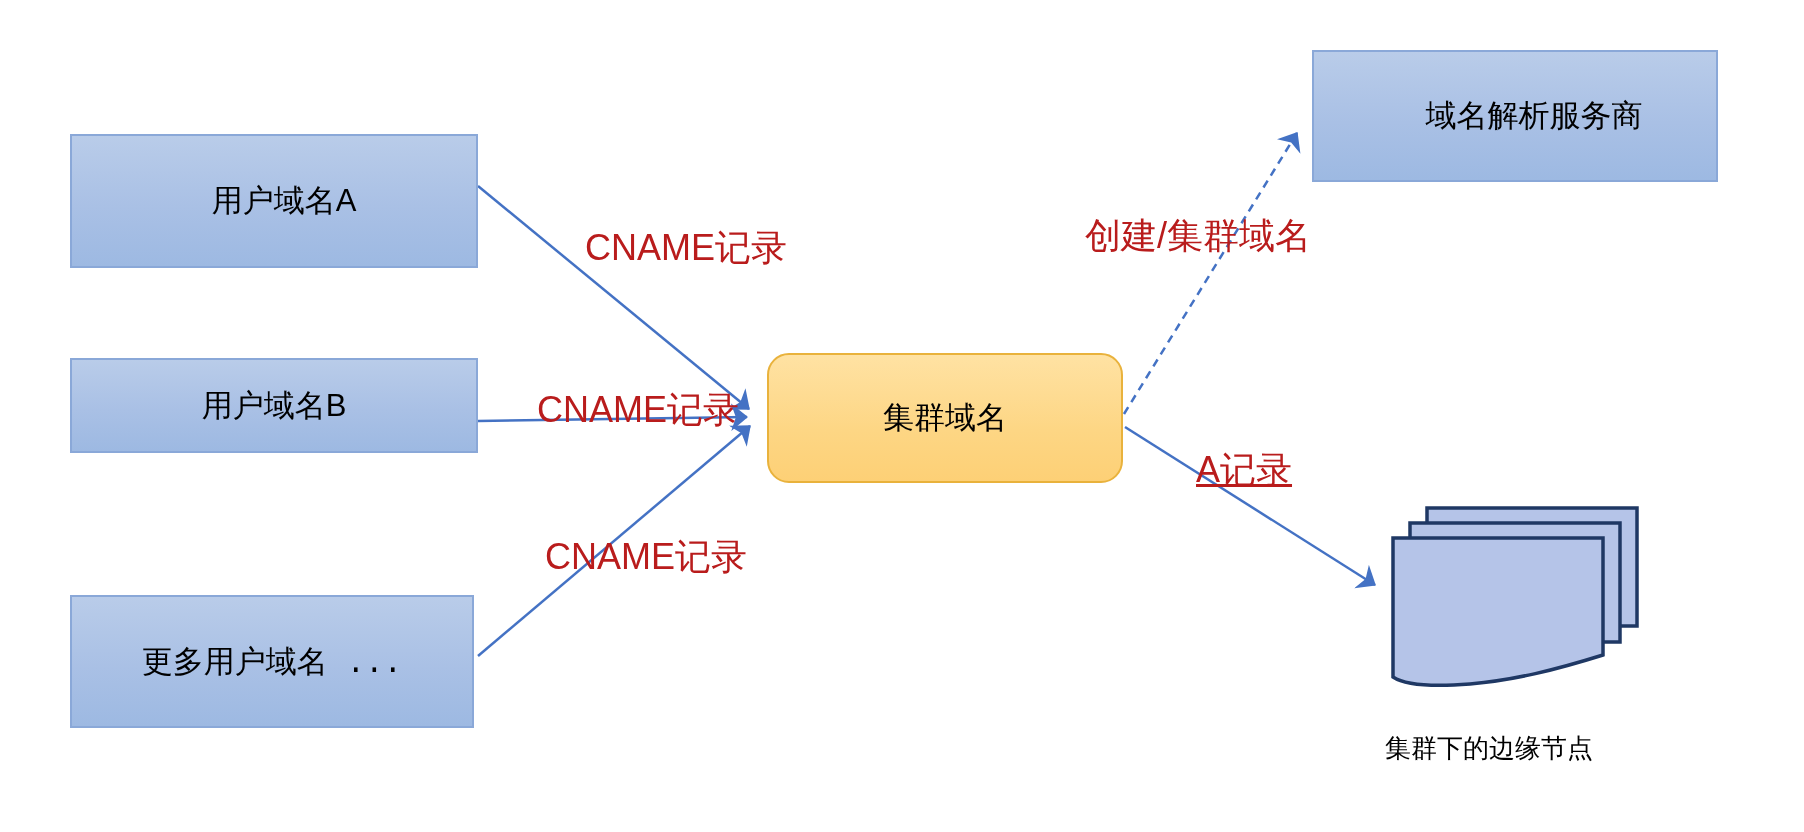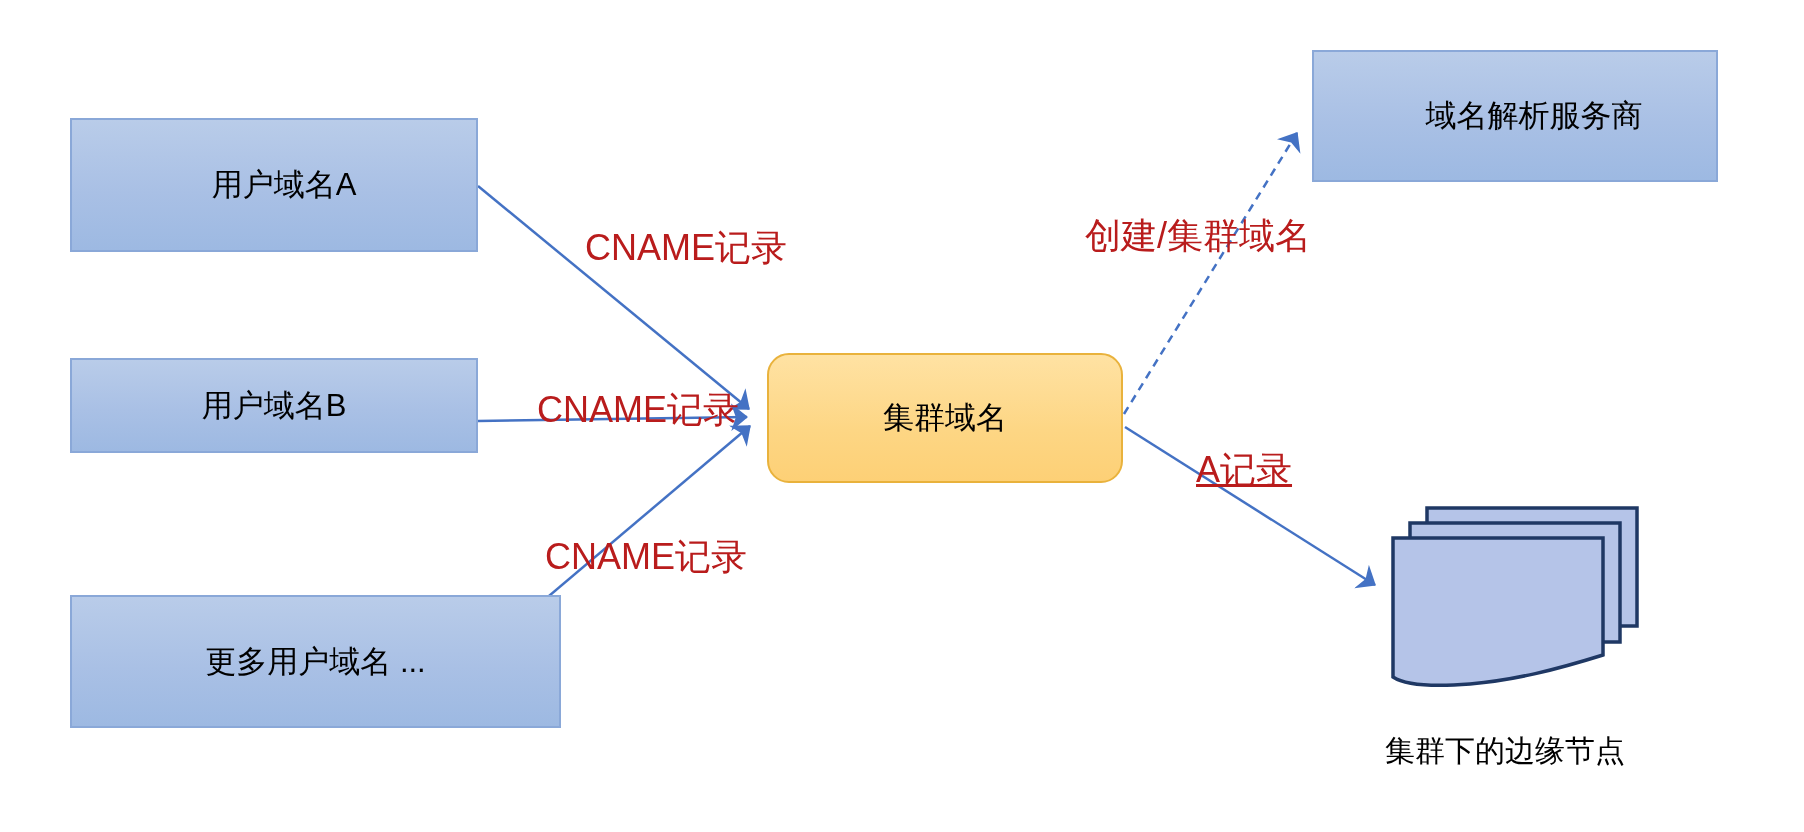--- a/index.html
+++ b/index.html
@@ -25,21 +25,21 @@
     background:linear-gradient(180deg,#ffe2a3 0%,#fdd684 60%,#fdd076 100%);
     border:2px solid #e9b23c;
   }
   .edge-label{
     position:absolute;
     font-size:36px;color:#b91c1c;
     white-space:nowrap;
   }
   .caption{
     position:absolute;
-    font-size:30px;color:#000000;
+    font-size:26px;color:#000000;
     white-space:nowrap;
   }
   svg.overlay{
     position:absolute;left:0;top:0;width:1804px;height:832px;
     pointer-events:none;
   }
 </style>
 </head>
 <body>
 
@@ -60,29 +60,29 @@
 
     <line x1="1125" y1="427" x2="1375" y2="585" stroke="#4472c4" stroke-width="2.5" marker-end="url(#kite)"></line>
 
     <g fill="#b5c4e8" stroke="#1f3864" stroke-width="3.5">
       <rect x="1427" y="508" width="210" height="118"></rect>
       <rect x="1410" y="523" width="210" height="119"></rect>
       <path d="M1393,538 H1603 V655 C1555,670 1515,680 1470,684 C1432,687 1405,685 1393,677 Z"></path>
     </g>
   </svg>
 
-  <div class="node node-blue" style="left:70px;top:118px;width:408px;height:134px;padding-left:20px;">
+  <div class="node node-blue" style="left:70px;top:134px;width:408px;height:134px;padding-left:20px;">
     <span>用户域名A</span>
   </div>
 
   <div class="node node-blue" style="left:70px;top:358px;width:408px;height:95px;">
     <span>用户域名B</span>
   </div>
 
-  <div class="node node-blue" style="left:70px;top:595px;width:491px;height:133px;">
+  <div class="node node-blue" style="left:70px;top:595px;width:404px;height:133px;font-family:Liberation Mono, monospace;">
     <span>更多用户域名 ...</span>
   </div>
 
   <div class="node node-yellow" style="left:767px;top:353px;width:356px;height:130px;border-radius:22px;">
     <span>集群域名</span>
   </div>
 
   <div class="node node-blue" style="left:1312px;top:50px;width:406px;height:132px;padding-left:38px;">
     <span>域名解析服务商</span>
   </div>

